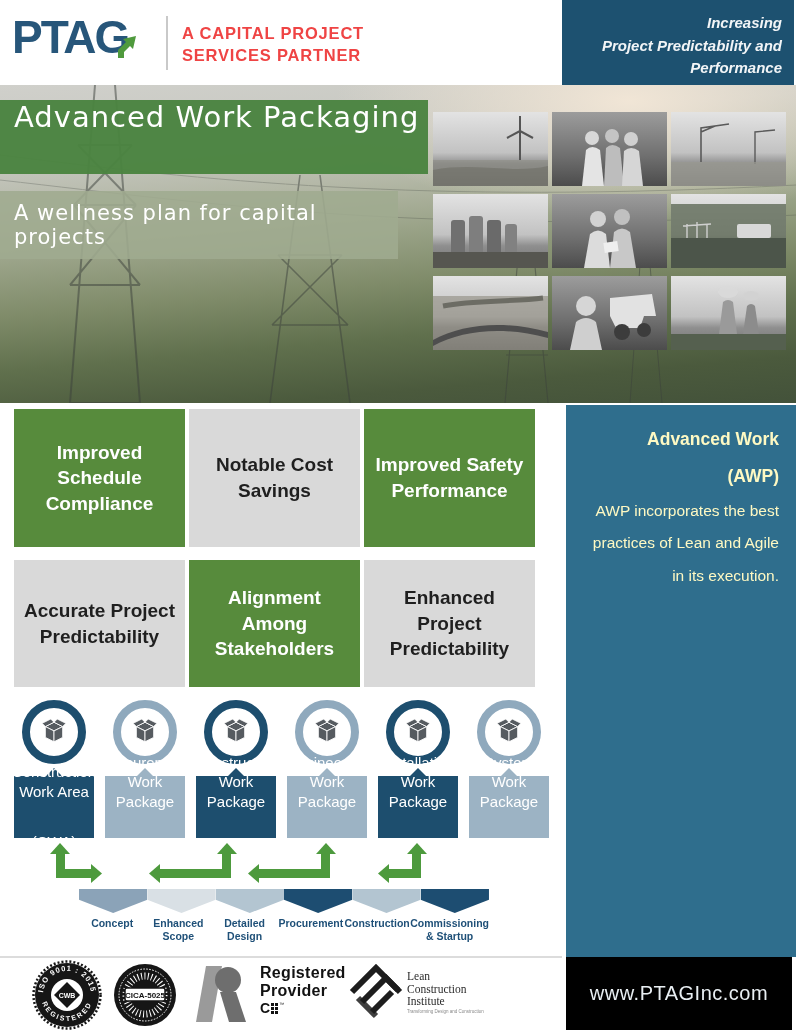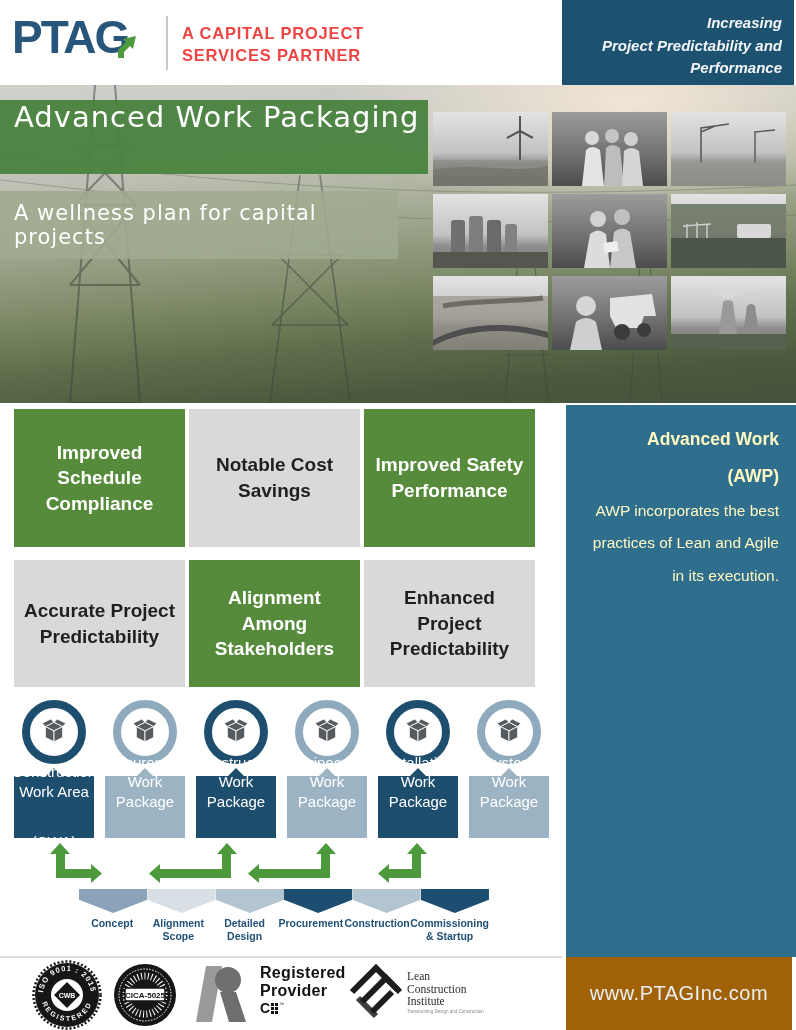--- a/index.html
+++ b/index.html
@@ -71,21 +71,21 @@
   .chev{flex:1;clip-path:polygon(0 0,100% 0,100% 45%,50% 100%,0 45%);}
   .phase-labels{position:absolute;left:79px;top:917px;width:410px;display:flex;}
   .phase-label{flex:1;text-align:center;font-size:10.5px;font-weight:bold;
       color:#1f5078;line-height:1.25;}
 
   
   .sidebar{position:absolute;left:566px;top:405px;width:230px;height:552px;background:#2f6e8d;
       color:#fef9c3;text-align:right;box-sizing:border-box;padding:16px 17px 0 12px;}
   .sb-head{font-size:17.5px;font-weight:bold;line-height:2.1;}
   .sb-body{font-size:15.5px;line-height:2.12;margin:0;}
-  .sb-footer{position:absolute;left:566px;top:957px;width:226px;height:73px;background:#a16207;
+  .sb-footer{position:absolute;left:566px;top:957px;width:226px;height:73px;background:#000000;
       display:flex;align-items:center;justify-content:center;}
   .sb-site{color:#e9eff3;font-size:20px;letter-spacing:.5px;cursor:pointer;}
 
   
   .foot-line{position:absolute;left:0;top:956px;width:562px;height:2px;background:#dcdcdc;}
   .cert{position:absolute;}
   .rp-text{font-weight:bold;color:#121212;font-size:16px;line-height:1.1;letter-spacing:.3px;}
   .cii-mark{display:flex;align-items:flex-start;margin-top:2px;}
   .cii-c{font-weight:bold;font-size:14px;line-height:1;color:#121212;}
   .cii-dots{display:grid;grid-template-columns:3px 3px;grid-auto-rows:3px;gap:1px;margin:2px 0 0 1px;}
@@ -361,21 +361,21 @@
   <div class="chevrons">
     <div class="chev" style="background: rgb(139, 163, 184);"></div>
     <div class="chev" style="background: rgb(217, 224, 229);"></div>
     <div class="chev" style="background: rgb(179, 197, 209);"></div>
     <div class="chev" style="background: rgb(29, 77, 113);"></div>
     <div class="chev" style="background: rgb(179, 197, 209);"></div>
     <div class="chev" style="background: rgb(29, 77, 113);"></div>
   </div>
   <div class="phase-labels">
     <div class="phase-label">Concept</div>
-    <div class="phase-label">Alignment Scope</div>
+    <div class="phase-label">Enhanced Scope</div>
     <div class="phase-label">Detailed Design</div>
     <div class="phase-label">Procurement</div>
     <div class="phase-label">Construction</div>
     <div class="phase-label">Commissioning &amp; Startup</div>
   </div>
 
   <div class="sidebar">
     <div class="sb-head">
       <div>Advanced Work</div>
       <div>(AWP)</div>

